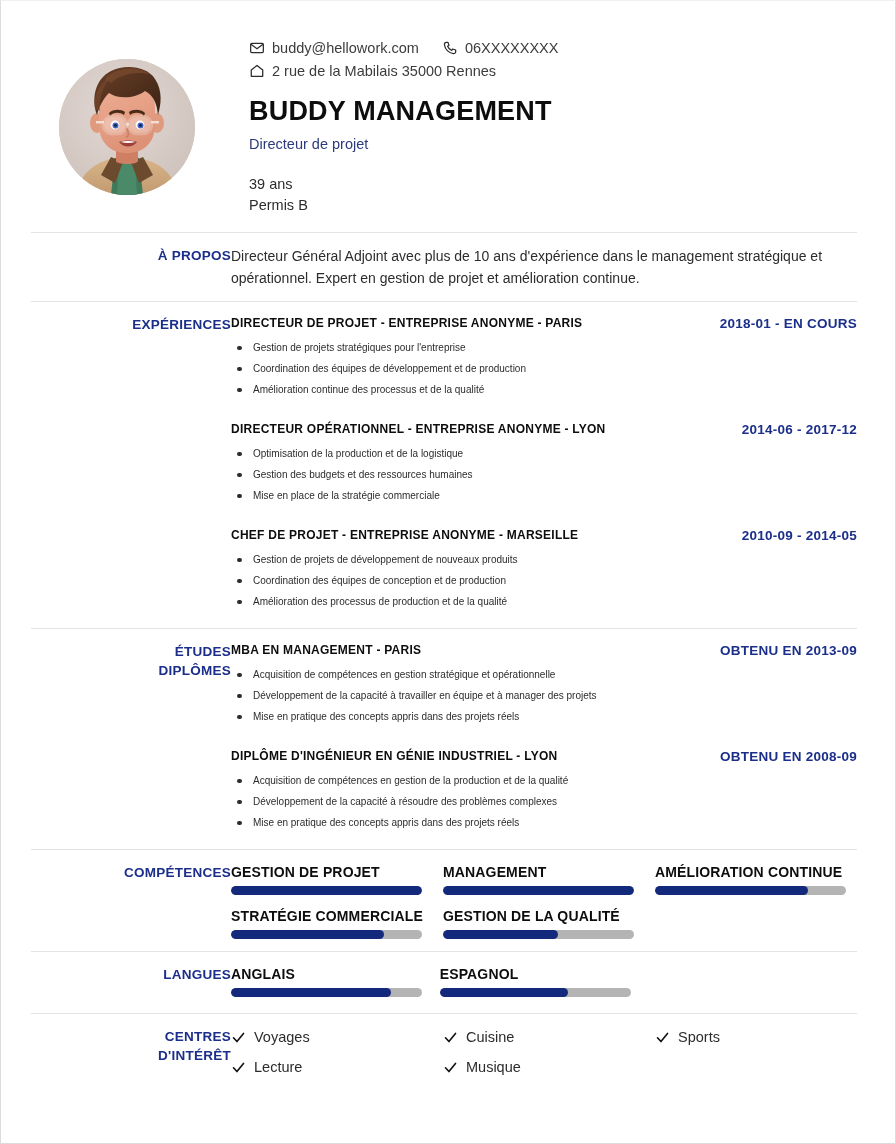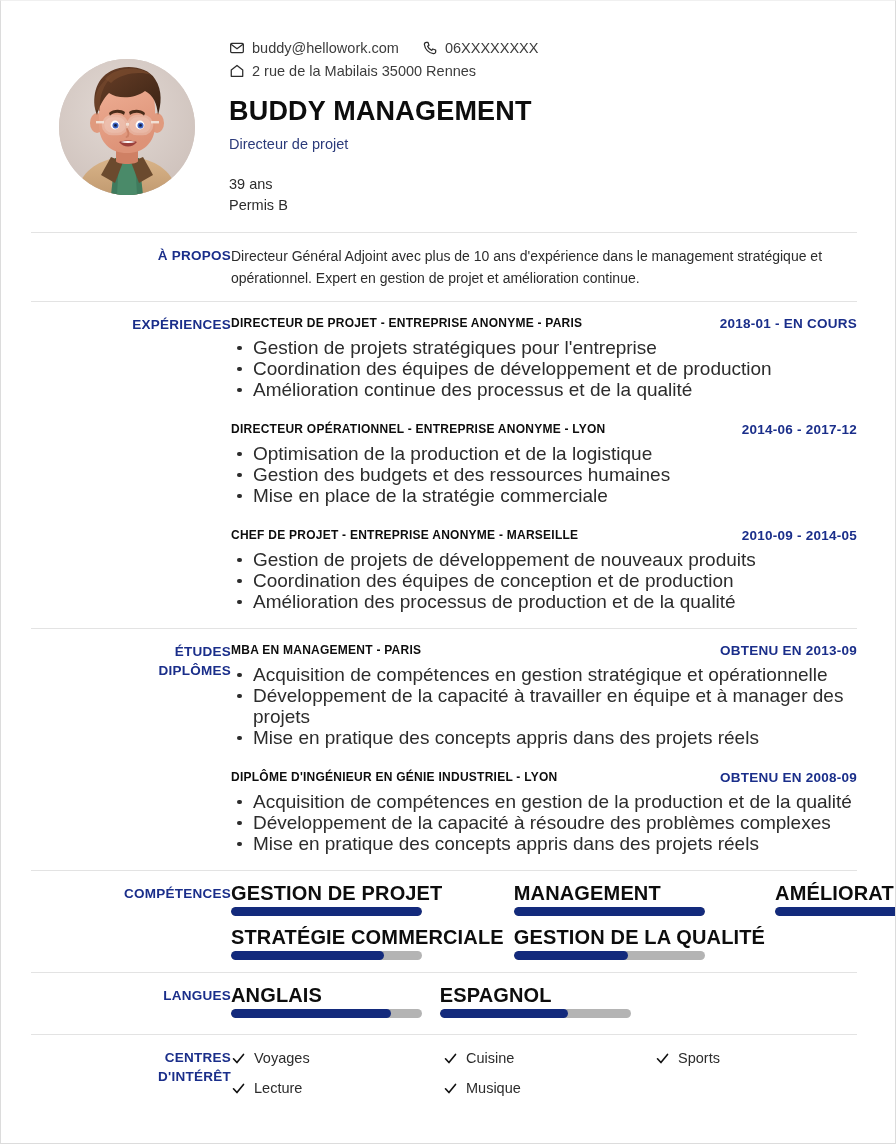--- a/index.html
+++ b/index.html
@@ -24,20 +24,21 @@
     padding: 30px 38px 0 30px;
     overflow: hidden;
   }
 
   
   .header {
     display: flex;
     align-items: flex-start;
     padding-left: 28px;
     margin-bottom: 6px;
+    gap: 20px;
   }
 
   .avatar-wrap {
     width: 138px;
     flex: 0 0 138px;
     padding-top: 28px;
   }
 
   .avatar {
     position: relative;
@@ -152,21 +153,21 @@
     letter-spacing: 0.25px;
     white-space: nowrap;
     line-height: 19px;
     padding-top: 0px;
   }
 
   .entry-list { list-style: none; margin-top: 4px; }
   .entry-list li {
     position: relative;
     padding-left: 22px;
-    font-size: 19px;
+    font-size: 10px;
     color: #2c2c2c;
     line-height: 21px;
   }
   .entry-list li::before {
     content: "";
     position: absolute;
     left: 6px; top: 8.5px;
     width: 4.5px; height: 4.5px;
     border-radius: 50%;
     background: #2c2c2c;
@@ -176,21 +177,21 @@
   .skill-grid {
     display: grid;
     grid-template-columns: repeat(3, 1fr);
     column-gap: 10px;
     row-gap: 12px;
     padding-top: 1px;
   }
 
   .skill { width: 100%; }
   .skill-name {
-    font-size: 20px;
+    font-size: 14px;
     font-weight: bold;
     color: #0d0d0d;
     letter-spacing: 0.15px;
     line-height: 18px;
     margin-bottom: 5px;
     white-space: nowrap;
   }
   .bar {
     position: relative;
     width: 191px;

